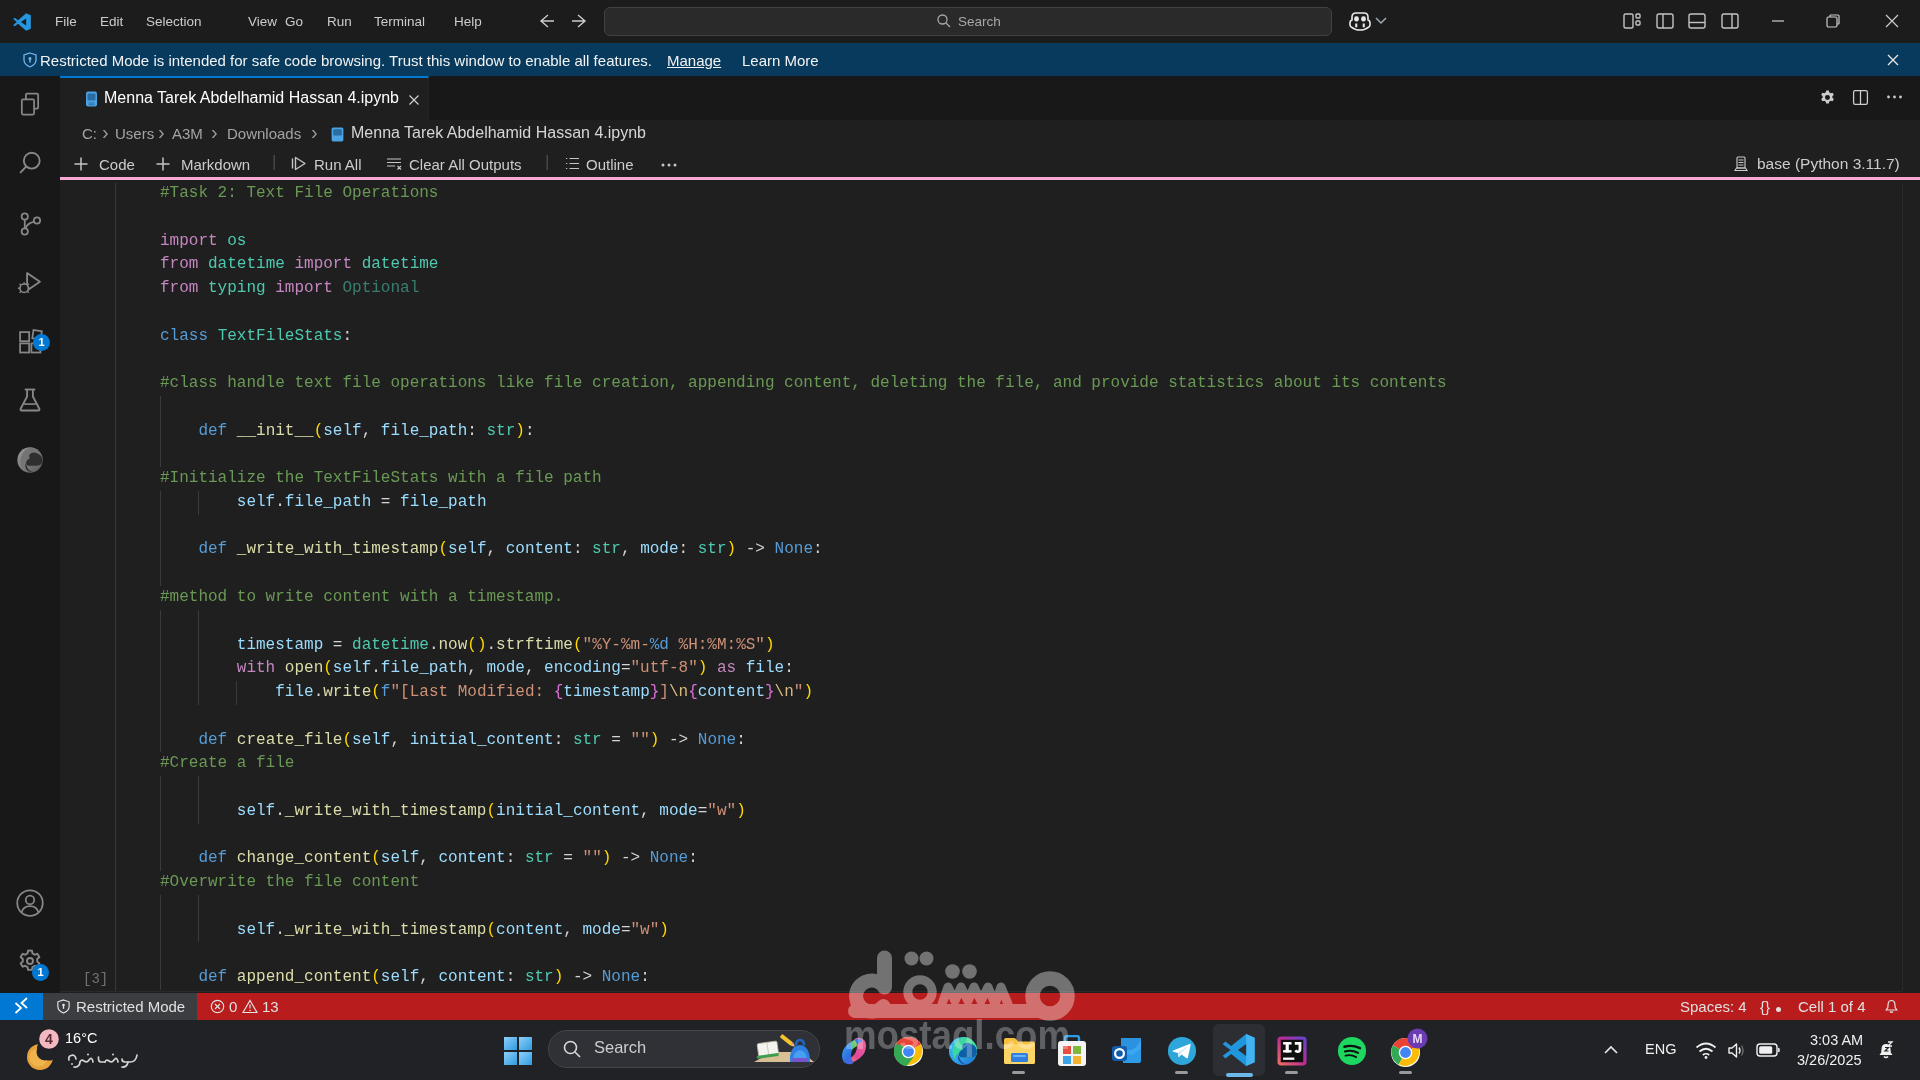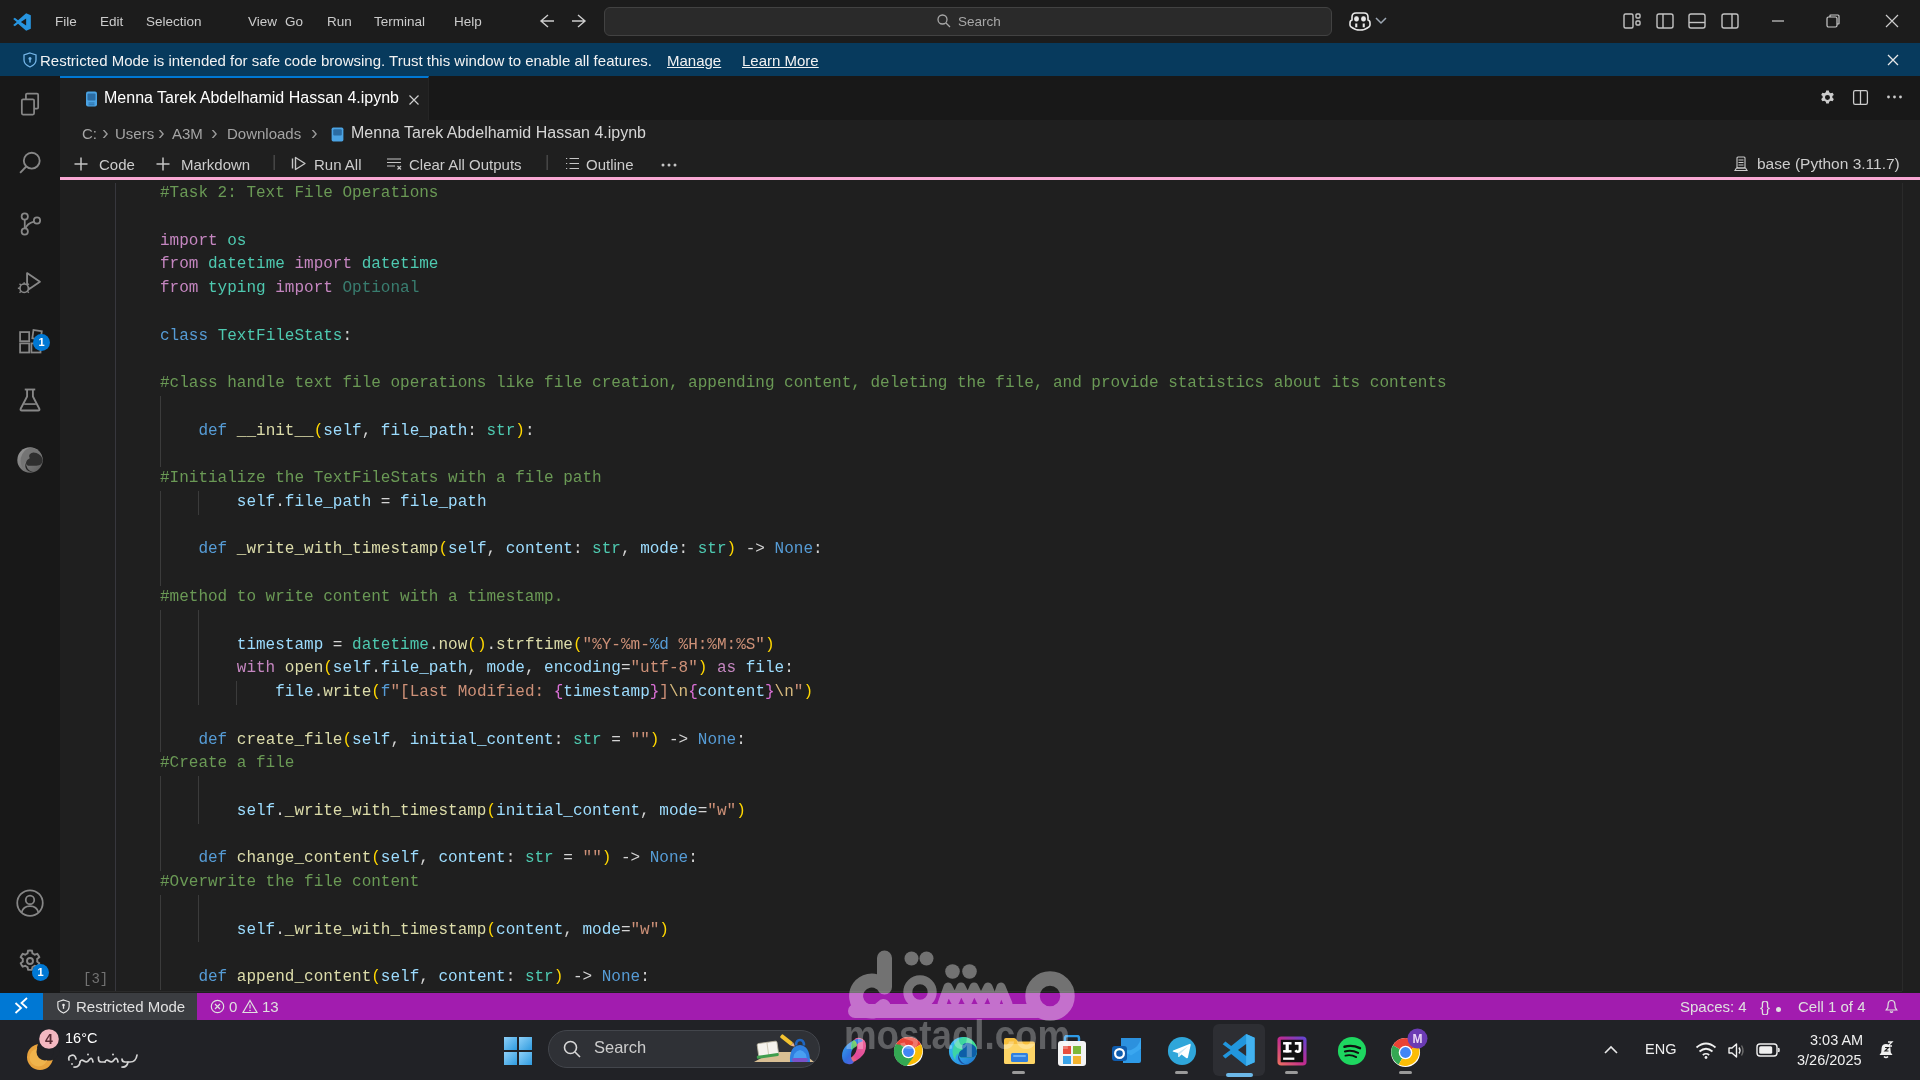--- a/index.html
+++ b/index.html
@@ -8,21 +8,21 @@
   .abs { position:absolute; }
   
   #titlebar { left:0; top:0; width:1920px; height:43px; background:#1c1c1c; }
   #banner { left:0; top:43px; width:1920px; height:33px; background:#073a5d; color:#f2f2f2; }
   #tabbar { left:60px; top:76px; width:1860px; height:44px; background:#181818; }
   #activitybar { left:0; top:76px; width:60px; height:917px; background:#181818; }
   #tab1 { left:0; top:0; width:369px; height:44px; background:#1f1f1f; border-top:2px solid #0078d4; border-right:1px solid #252525; }
   #breadcrumb { left:60px; top:120px; width:1860px; height:28px; background:#1f1f1f; color:#a4a4a4; font-size:15px; }
   #nbtoolbar { left:60px; top:148px; width:1860px; height:32px; background:#1f1f1f; color:#cccccc; font-size:15px; border-bottom:3px solid #f9a8d4; }
   #editor { left:60px; top:180px; width:1860px; height:813px; background:#1f1f1f; }
-  #statusbar { left:0; top:993px; width:1920px; height:27px; background:#a21caf; color:#e0e0e0; font-size:15px; }
+  #statusbar { left:0; top:993px; width:1920px; height:27px; background:#b91c1c; color:#e0e0e0; font-size:15px; }
   #taskbar { left:0; top:1020px; width:1920px; height:60px; background:#212226; }
   .menuitem { display:inline-block; color:#cccccc; font-size:13.5px; }
   .chev { color:#9a9a9a; font-size:20px; }
   
   #code { position:absolute; left:160px; top:182px; font-family:Liberation Mono, monospace;
           font-size:16px; line-height:23.76px; white-space:pre; color:#d4d4d4; }
   .c { color:#6a9955; } 
   .k { color:#c586c0; } 
   .b { color:#569cd6; } 
   .f { color:#dcdcaa; } 
@@ -110,21 +110,21 @@
 </div>
 
 <div class="abs" id="banner">
   <svg class="abs" style="left:22px;top:9px" width="16" height="16" viewBox="0 0 16 16">
     <path d="M8 1 L14 3 L14 8 Q14 12.5 8 15 Q2 12.5 2 8 L2 3 Z" fill="none" stroke="#75b6e8" stroke-width="1.3"></path>
     <circle cx="8" cy="6.4" r="1.5" fill="#75b6e8"></circle>
     <path d="M8 7.5 L8 10.5" stroke="#75b6e8" stroke-width="1.5"></path>
   </svg>
   <span class="abs" style="left:40px;top:9px;font-size:15px;">Restricted Mode is intended for safe code browsing. Trust this window to enable all features.</span>
   <span class="abs" style="left:667px;top:9px;font-size:15px;text-decoration:underline;">Manage</span>
-  <span class="abs" style="left:742px;top:9px;font-size:15px;text-decoration:underline;">Learn More</span>
+  <span class="abs" style="left:742px;top:9px;font-size:15px;">Learn More</span>
   <svg class="abs" style="left:1886px;top:10px" width="14" height="14" viewBox="0 0 14 14">
     <path d="M2 2 L12 12 M12 2 L2 12" stroke="#e8e8e8" stroke-width="1.3"></path>
   </svg>
 </div>
 
 <div class="abs" id="tabbar">
   <div class="abs" id="tab1">
     <svg class="abs" style="left:25px;top:13px" width="14" height="16" viewBox="0 0 14 16">
       <rect x="1" y="0.5" width="11" height="15" rx="2" fill="#4ba3e3"></rect>
       <rect x="2.5" y="2.5" width="8" height="7" rx="1" fill="#2b6ca3"></rect>

